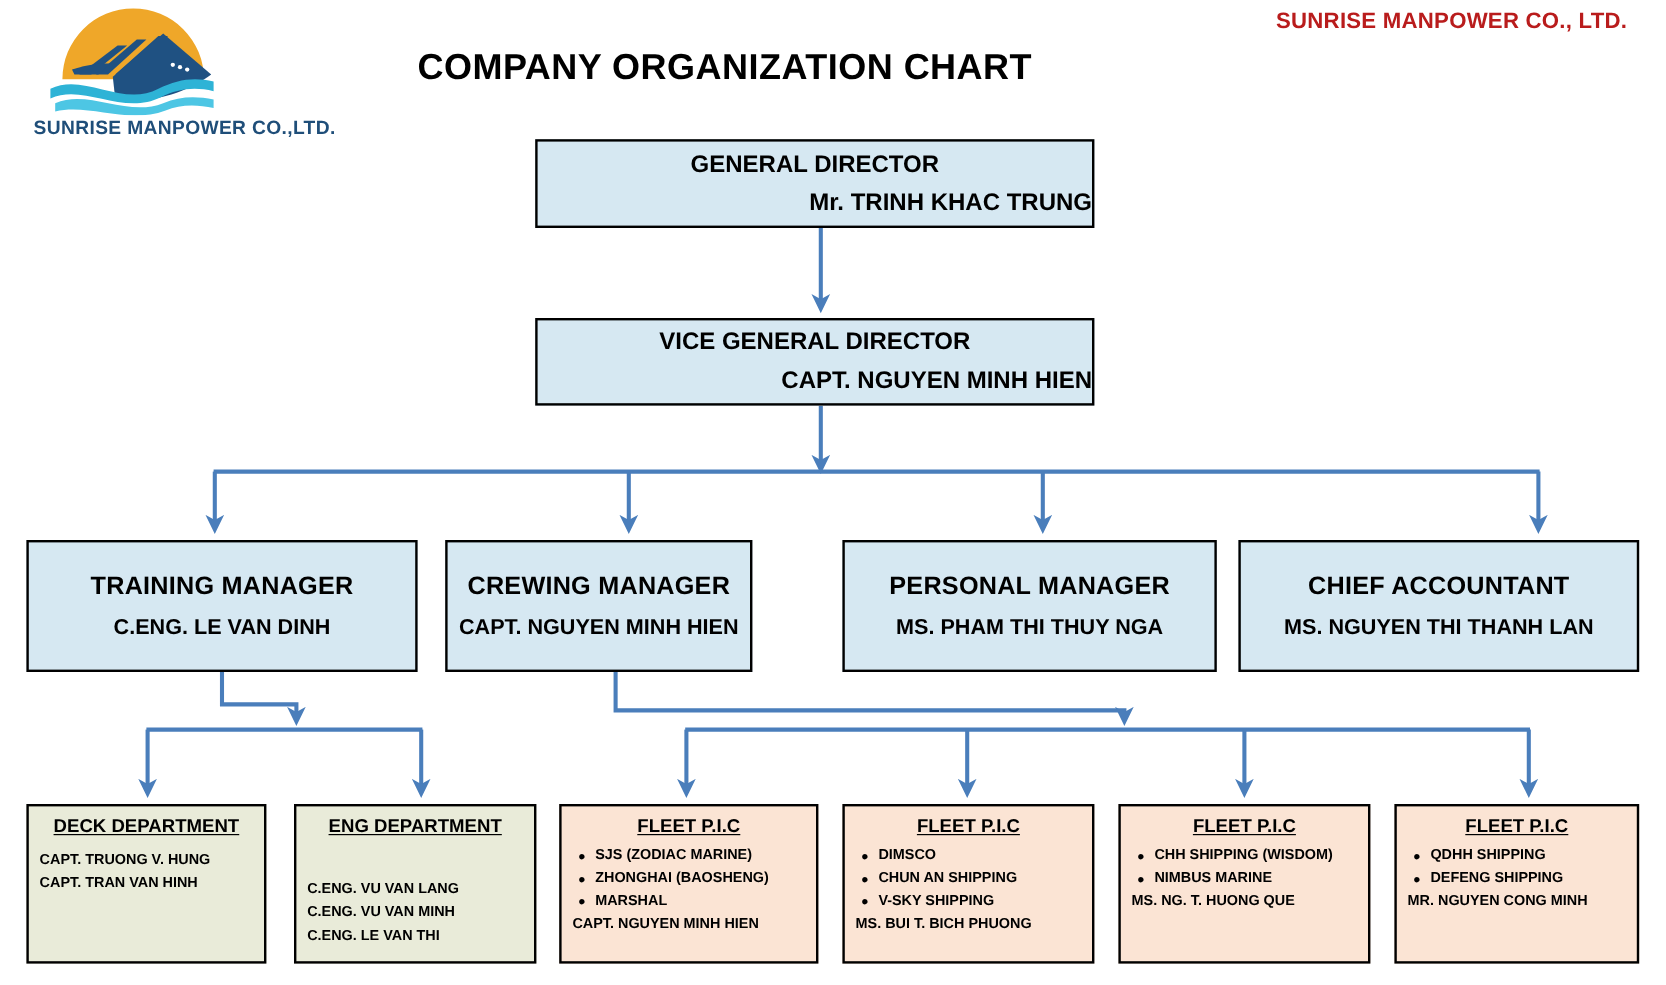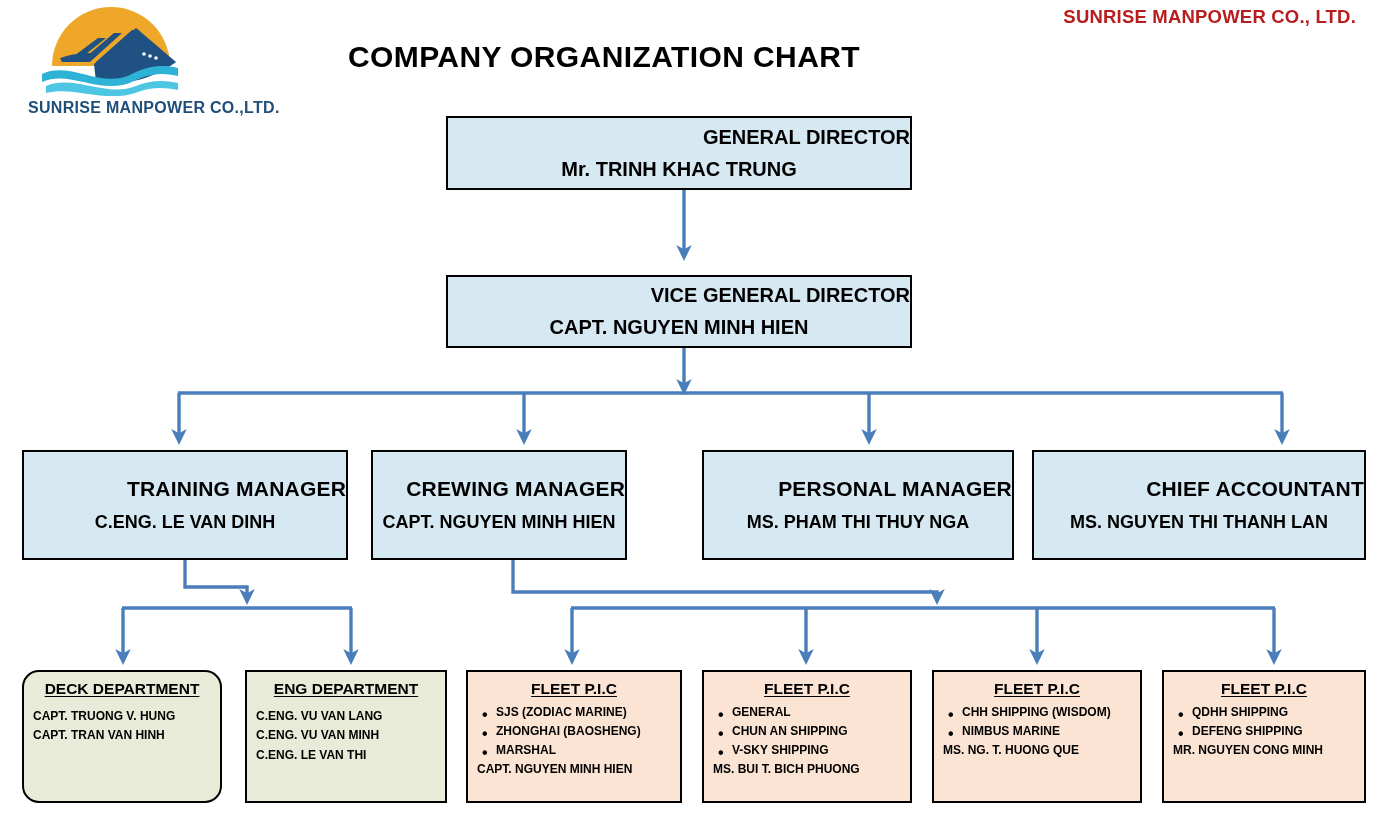--- a/index.html
+++ b/index.html
@@ -88,33 +88,33 @@
     border: 2.5px solid #000000;
     display: flex;
     flex-direction: column;
     justify-content: center;
   }
   .node.blue  { background: #d6e8f2; }
   .node.green { background: #e9ebd9; }
   .node.peach { background: #fbe4d4; }
 
   .node-title {
-    text-align: right;
+    text-align: center;
     font-weight: bold;
     line-height: 1.25;
   }
   .node-sub {
     text-align: center;
     font-weight: bold;
     line-height: 1.25;
   }
 
   
   .tier-exec .node-title { font-size: 20px; }
-  .tier-exec .node-sub   { font-size: 20px; margin-top: 7px; }
+  .tier-exec .node-sub   { font-size: 20px; margin-top: 7px; text-align: right; }
 
   
   .tier-mgr .node-title { font-size: 21px; letter-spacing: 0.2px; }
   .tier-mgr .node-sub   { font-size: 18px; margin-top: 9px; }
 
   
   .tier-dept {
     justify-content: flex-start;
     padding: 8px 9px 6px 9px;
   }
@@ -212,21 +212,21 @@
       <line x1="1037" y1="608" x2="1037" y2="660" marker-end="url(#arrow)"></line>
       <line x1="1274" y1="608" x2="1274" y2="660" marker-end="url(#arrow)"></line>
     </g>
   </svg>
 
   <div class="node blue tier-exec" style="left:446px; top:116px; width:466px; height:74px;">
     <div class="node-title">GENERAL DIRECTOR</div>
     <div class="node-sub">Mr. TRINH KHAC TRUNG</div>
   </div>
 
-  <div class="node blue tier-exec" style="left:446px; top:275px; width:466px; height:73px;">
+  <div class="node blue tier-exec" style="left:446px; top:265px; width:466px; height:73px;">
     <div class="node-title">VICE GENERAL DIRECTOR</div>
     <div class="node-sub">CAPT. NGUYEN MINH HIEN</div>
   </div>
 
   <div class="node blue tier-mgr" style="left:22px; top:450px; width:326px; height:110px;">
     <div class="node-title">TRAINING MANAGER</div>
     <div class="node-sub">C.ENG. LE VAN DINH</div>
   </div>
 
   <div class="node blue tier-mgr" style="left:371px; top:450px; width:256px; height:110px;">
@@ -237,29 +237,29 @@
   <div class="node blue tier-mgr" style="left:702px; top:450px; width:312px; height:110px;">
     <div class="node-title">PERSONAL MANAGER</div>
     <div class="node-sub">MS. PHAM THI THUY NGA</div>
   </div>
 
   <div class="node blue tier-mgr" style="left:1032px; top:450px; width:334px; height:110px;">
     <div class="node-title">CHIEF ACCOUNTANT</div>
     <div class="node-sub">MS. NGUYEN THI THANH LAN</div>
   </div>
 
-  <div class="node green tier-dept" style="left:22px; top:670px; width:200px; height:133px;border-radius:17px;">
+  <div class="node green tier-dept" style="left:22px; top:670px; width:200px; height:133px;">
     <div class="dept-head">DECK DEPARTMENT</div>
     <div class="dept-lines">
       <div class="plain">CAPT. TRUONG V. HUNG</div>
       <div class="plain">CAPT. TRAN VAN HINH</div>
     </div>
   </div>
 
-  <div class="node green tier-dept" style="left:245px; top:670px; width:202px; height:133px;">
+  <div class="node green tier-dept" style="left:245px; top:670px; width:202px; height:133px;gap:24px;">
     <div class="dept-head">ENG DEPARTMENT</div>
     <div class="dept-lines">
       <div class="plain">C.ENG. VU VAN LANG</div>
       <div class="plain">C.ENG. VU VAN MINH</div>
       <div class="plain">C.ENG. LE VAN THI</div>
     </div>
   </div>
 
   <div class="node peach tier-dept fleet" style="left:466px; top:670px; width:216px; height:133px;">
     <div class="dept-head">FLEET P.I.C</div>
@@ -270,21 +270,21 @@
         <li>MARSHAL</li>
       </ul>
       <div class="plain">CAPT. NGUYEN MINH HIEN</div>
     </div>
   </div>
 
   <div class="node peach tier-dept fleet" style="left:702px; top:670px; width:210px; height:133px;">
     <div class="dept-head">FLEET P.I.C</div>
     <div class="dept-lines">
       <ul>
-        <li>GENERAL</li>
+        <li>DIMSCO</li>
         <li>CHUN AN SHIPPING</li>
         <li>V-SKY SHIPPING</li>
       </ul>
       <div class="plain">MS. BUI T. BICH PHUONG</div>
     </div>
   </div>
 
   <div class="node peach tier-dept fleet" style="left:932px; top:670px; width:210px; height:133px;">
     <div class="dept-head">FLEET P.I.C</div>
     <div class="dept-lines">

